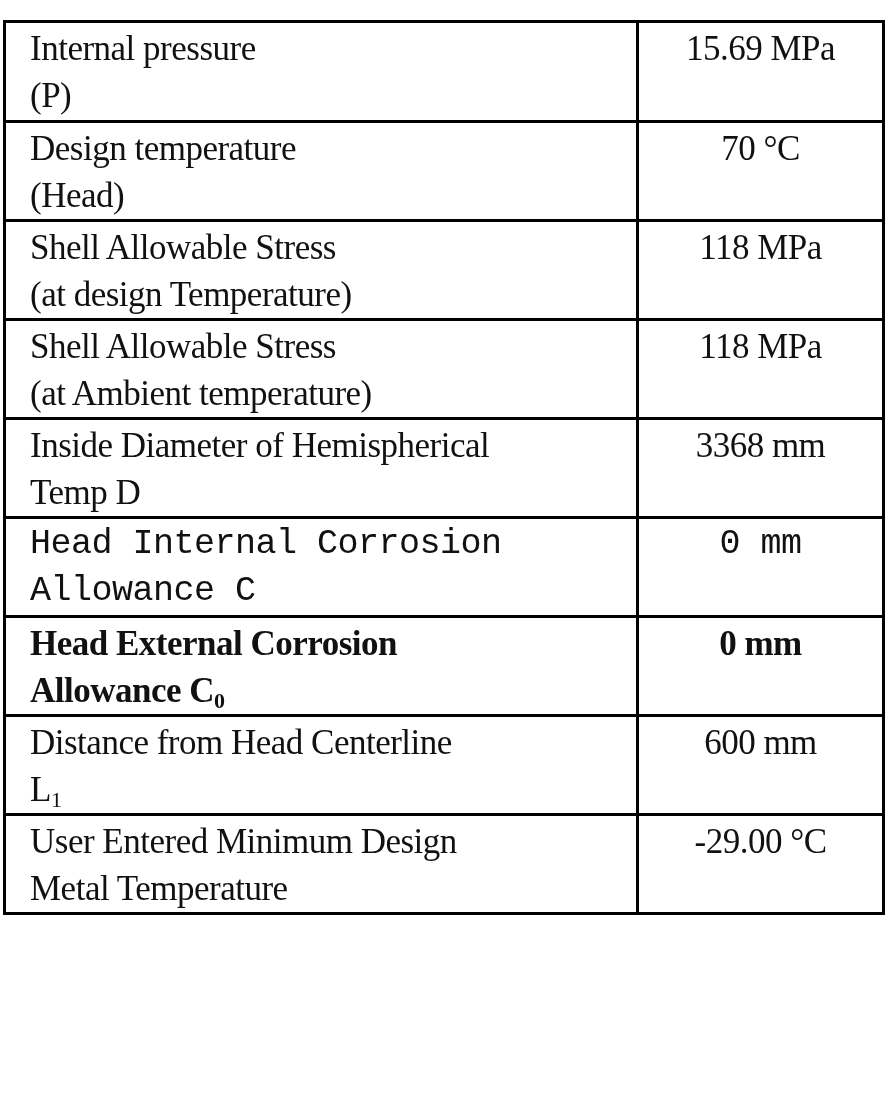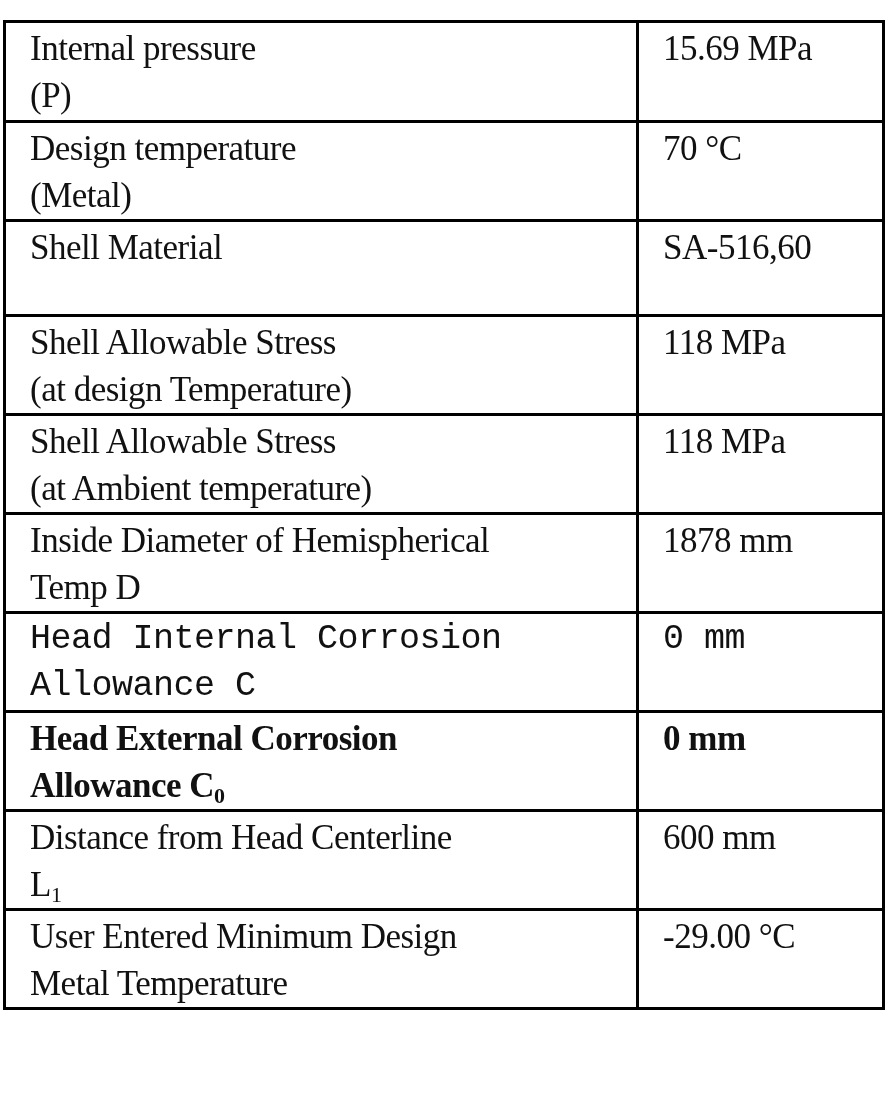--- a/index.html
+++ b/index.html
@@ -4,55 +4,51 @@
 <style>
   html, body { margin: 0; padding: 0; background: #ffffff; }
   body { width: 890px; height: 1105px; position: relative; overflow: hidden;
          font-family: "Liberation Serif", "DejaVu Serif", serif; color: #111; }
   table.params { position: absolute; left: 3px; top: 20px; width: 882px;
          border-collapse: collapse; table-layout: fixed; }
   table.params td { border: 3px solid #000; vertical-align: top;
          font-size: 35px; line-height: 47px; padding: 2px 24px 0 24px;
          letter-spacing: -0.5px; }
   td.label { width: 582px; text-align: justify; text-align-last: left; }
-  td.value { padding-left: 6px; padding-right: 6px; }
+  td.value { text-align: center; padding-left: 6px; padding-right: 6px; }
   tr.r0 td { height: 95px; } tr.r1 td { height: 90px; margin-top: 31px; } tr.r2 td { height: 90px; }
   tr.r3 td { height: 94px; } tr.r4 td { height: 91px; } tr.r5 td { height: 93px; margin-top: 23px; }
   tr.r6 td { height: 93px; } tr.r7 td { height: 92px; font-family: Liberation Mono, monospace; } tr.r8 td { height: 93px; font-weight: bold; }
   tr.r9 td { height: 91px; } tr.r10 td { height: 92px; }
   sub { font-size: 22px; line-height: 0; vertical-align: -6px; }
 </style>
 </head>
 <body>
 
 <table class="params">
   <tbody>
     <tr class="r0">
       <td class="label"><span>Internal pressure</span><br><span>(P)</span></td>
       <td class="value">15.69 MPa</td>
     </tr>
     <tr class="r1">
-      <td class="label"><span>Design temperature</span><br><span>(Metal)</span></td>
+      <td class="label"><span>Design temperature</span><br><span>(Head)</span></td>
       <td class="value">70 °C</td>
-    </tr>
-    <tr class="r2">
-      <td class="label"><span>Shell Material</span></td>
-      <td class="value">SA-516,60</td>
     </tr>
     <tr class="r3">
       <td class="label"><span>Shell Allowable Stress</span><br><span>(at design Temperature)</span></td>
       <td class="value">118 MPa</td>
     </tr>
     <tr class="r4">
       <td class="label"><span>Shell Allowable Stress</span><br><span>(at Ambient temperature)</span></td>
       <td class="value">118 MPa</td>
     </tr>
     <tr class="r5">
       <td class="label"><span>Inside Diameter of Hemispherical</span><br><span>Temp D</span></td>
-      <td class="value">1878 mm</td>
+      <td class="value">3368 mm</td>
     </tr>
     <tr class="r7">
       <td class="label"><span>Head Internal Corrosion</span><br><span>Allowance C</span></td>
       <td class="value">0 mm</td>
     </tr>
     <tr class="r8">
       <td class="label"><span>Head External Corrosion</span><br><span>Allowance C</span><sub>0</sub></td>
       <td class="value">0 mm</td>
     </tr>
     <tr class="r9">

